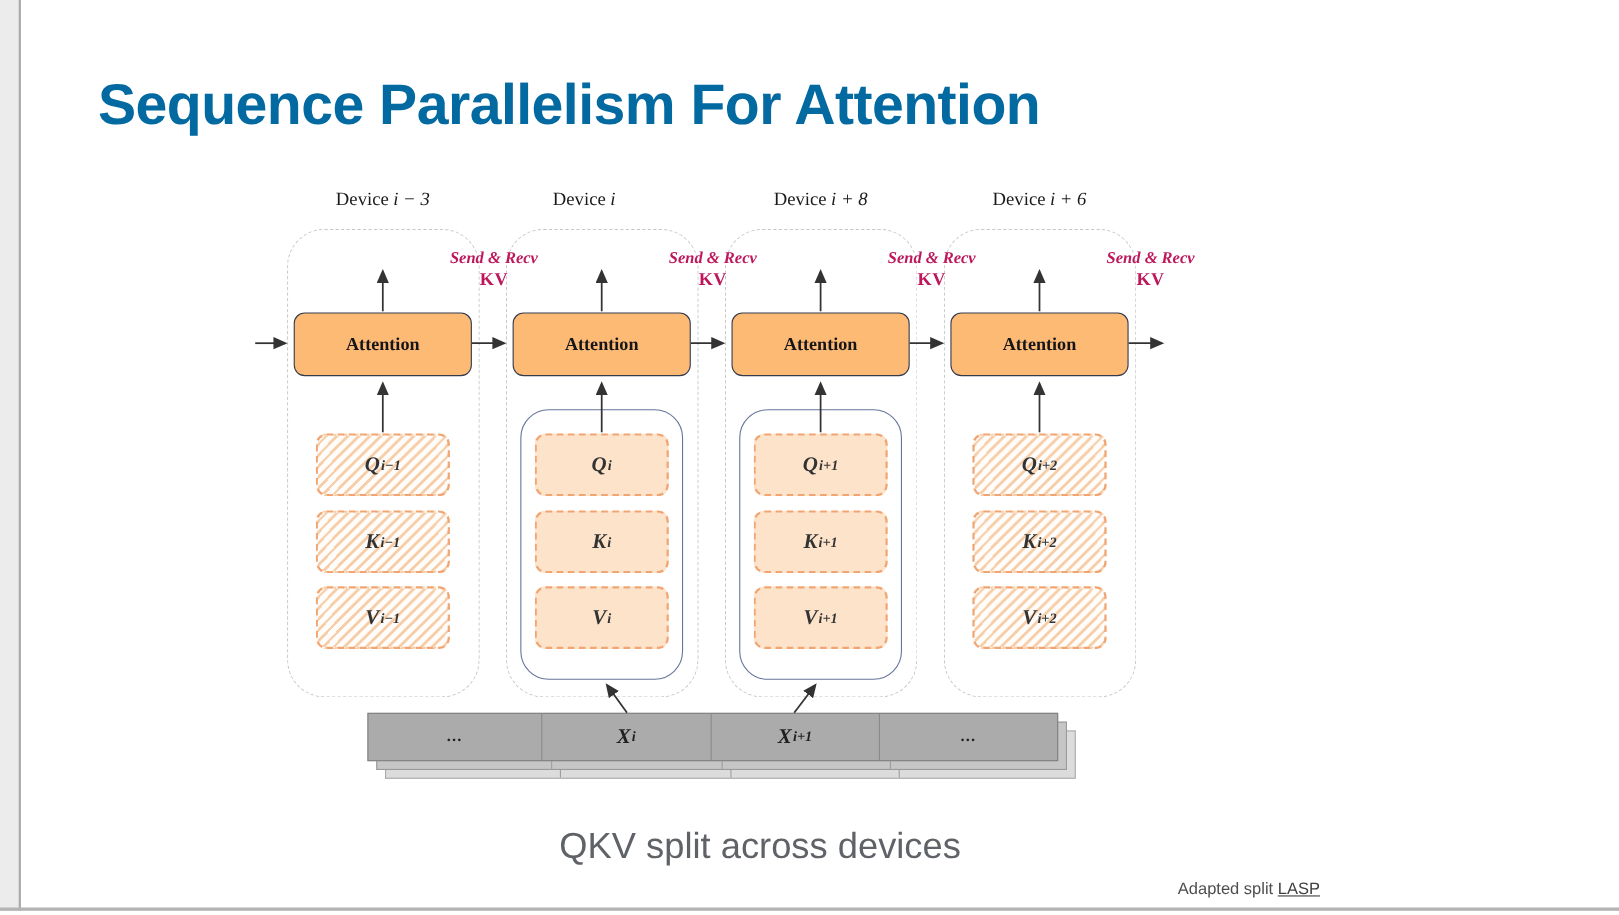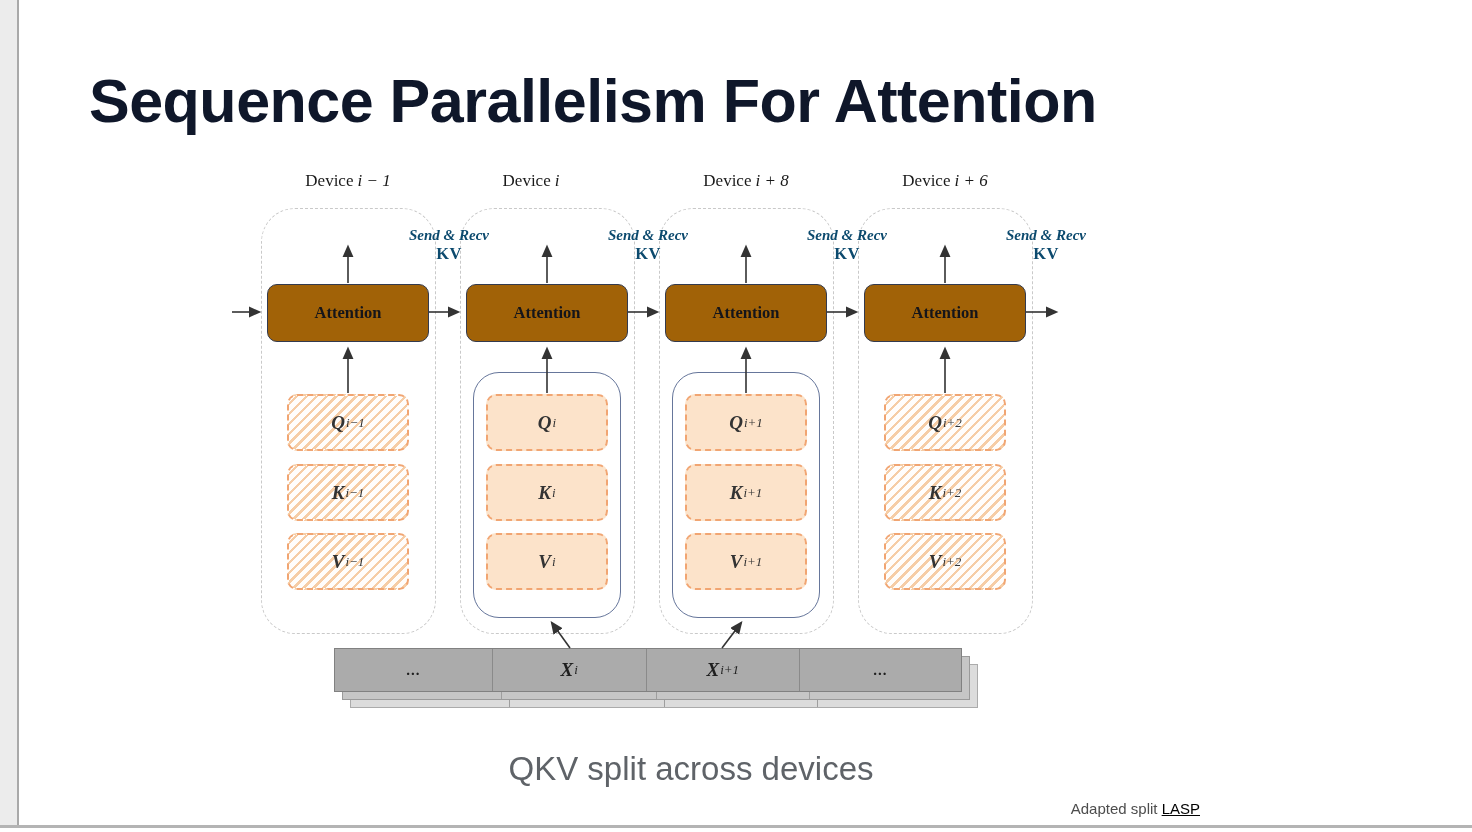--- a/index.html
+++ b/index.html
@@ -6,49 +6,49 @@
   body{
     width:1472px;height:832px;position:relative;overflow:hidden;
     background:#ffffff;font-family:"Liberation Sans",sans-serif;
   }
   
   .left-rail{position:absolute;left:0;top:0;width:17px;height:828px;
     background:#ececec;border-right:2px solid #a9a9a9;}
   .bottom-line{position:absolute;left:0;top:825px;width:1472px;height:3px;background:#b4b4b4;}
 
   
-  .slide-title{position:absolute;left:89px;top:66px;font-size:61px;font-weight:bold;
-    color:#0f172a;letter-spacing:-0.5px;}
+  .slide-title{position:absolute;left:89px;top:66px;font-size:52px;font-weight:bold;
+    color:#0369a1;letter-spacing:-0.5px;}
   .caption{position:absolute;left:391px;top:750px;width:600px;text-align:center;
     font-size:33px;color:#5f6368;}
   .attribution{position:absolute;left:900px;top:800px;width:300px;text-align:right;
     font-size:15px;color:#4d4d4d;}
-  .attribution a{color:#000000;text-decoration:underline;cursor:pointer;}
+  .attribution a{color:#404040;text-decoration:underline;cursor:pointer;}
   .dcol{position:absolute;top:208px;width:173px;height:424px;
     border:1.6px dashed #c9c9c9;border-radius:34px;z-index:1;}
   .dlabel{position:absolute;top:171px;width:170px;text-align:center;
     font-family:"Liberation Serif",serif;font-size:17px;color:#1a1a1a;z-index:2;}
   .dlabel .idx{font-style:italic;margin-left:4px;}
   .sr{position:absolute;top:227px;width:140px;text-align:center;
-    font-family:"Liberation Serif",serif;color:#0c4a6e;z-index:2;}
+    font-family:"Liberation Serif",serif;color:#be185d;z-index:2;}
   .sr .l1{display:block;font-style:italic;font-weight:bold;font-size:15px;}
   .sr .l2{display:block;font-weight:bold;font-size:16.5px;letter-spacing:0.5px;}
-  .attn{position:absolute;top:284px;width:162px;height:58px;background:#a16207;
+  .attn{position:absolute;top:284px;width:162px;height:58px;background:#fdba74;
     border:1.7px solid #333a4e;border-radius:10px;display:flex;align-items:center;
     justify-content:center;font-family:"Liberation Serif",serif;font-weight:bold;
     font-size:16.5px;color:#15151a;z-index:3;box-sizing:border-box;}
   .group{position:absolute;top:372px;width:148px;height:246px;
     border:1.8px solid #66769b;border-radius:26px;z-index:2;box-sizing:border-box;}
   .qkv{position:absolute;width:122px;height:57px;border:2.2px dashed #f1a572;
     border-radius:10px;display:flex;align-items:center;justify-content:center;
     font-family:"Liberation Serif",serif;font-weight:bold;font-style:italic;
     font-size:19px;color:#333;z-index:3;box-sizing:border-box;}
   .qkv.solid{background:#fce3ca;}
   .qkv.hatch{background:repeating-linear-gradient(135deg,#fffdfb 0 4.5px,#f6cda6 4.5px 7px);}
-  .qkv sub,.seg sub{font-size:13px;font-style:italic;font-weight:normal;margin-left:1px;}
+  .qkv sub,.seg sub{font-size:13px;font-style:italic;font-weight:bold;margin-left:1px;}
   .row-q{top:394px;} .row-k{top:464px;} .row-v{top:533px;}
 
   
   .bar-copy{position:absolute;width:628px;height:44px;box-sizing:border-box;}
   .bar-copy.c2{left:350px;top:664px;background:#dcdcdc;border:1px solid #ababab;z-index:1;}
   .bar-copy.c1{left:342px;top:656px;background:#c6c6c6;border:1px solid #9a9a9a;z-index:2;}
   .bar-copy .d{position:absolute;top:0;bottom:0;width:1px;background:#9e9e9e;}
   .bar{position:absolute;left:334px;top:648px;width:628px;height:44px;background:#ababab;
     border:1px solid #818181;display:flex;z-index:3;box-sizing:border-box;}
   .seg{height:100%;display:flex;align-items:center;justify-content:center;
@@ -65,21 +65,21 @@
 <div class="left-rail"></div>
 <div class="bottom-line"></div>
 
 <div class="slide-title">Sequence Parallelism For Attention</div>
 
 <div class="dcol" style="left:261px"></div>
 <div class="dcol" style="left:460px"></div>
 <div class="dcol" style="left:659px"></div>
 <div class="dcol" style="left:858px"></div>
 
-<div class="dlabel" style="left:263px"><span>Device</span><span class="idx">i − 1</span></div>
+<div class="dlabel" style="left:263px"><span>Device</span><span class="idx">i − 3</span></div>
 <div class="dlabel" style="left:446px"><span>Device</span><span class="idx">i</span></div>
 <div class="dlabel" style="left:661px"><span>Device</span><span class="idx">i + 8</span></div>
 <div class="dlabel" style="left:860px"><span>Device</span><span class="idx">i + 6</span></div>
 
 <div class="sr" style="left:379px">
     <span class="l1">Send &amp; Recv</span>
     <span class="l2">KV</span>
   </div>
 <div class="sr" style="left:578px">
     <span class="l1">Send &amp; Recv</span>

